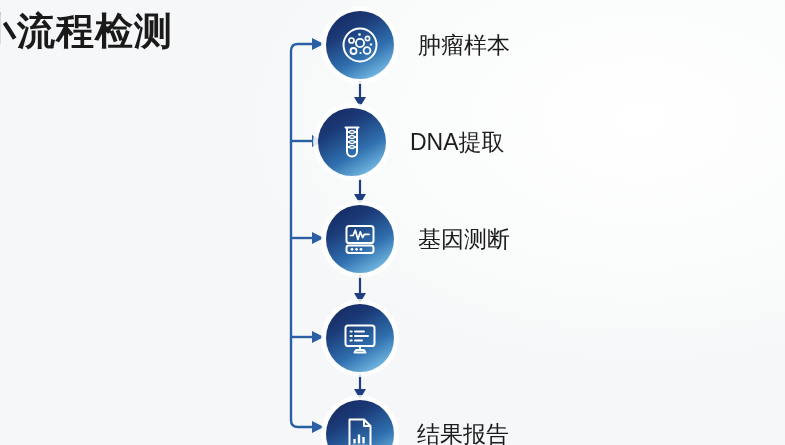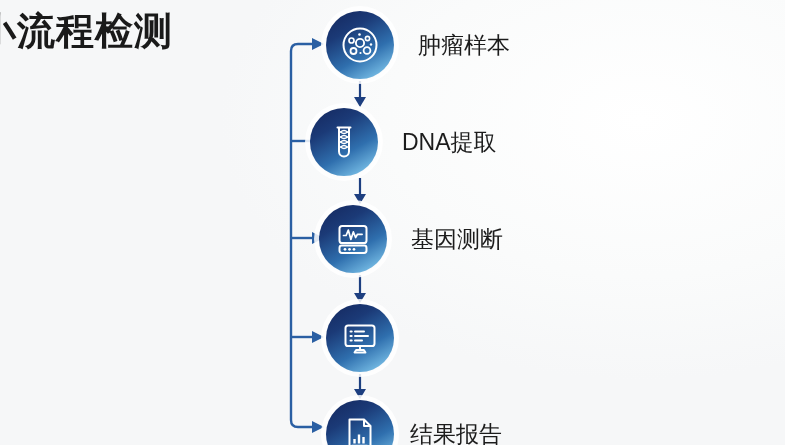--- a/index.html
+++ b/index.html
@@ -54,22 +54,22 @@
     pointer-events: none;
   }
 
   .step {
     position: absolute;
     display: flex;
     align-items: center;
     height: 68px;
   }
   .step-0 { left: 326px; top: 11px; }
-  .step-1 { left: 310px; top: 108px; }
-  .step-2 { left: 319px; top: 205px; }
+  .step-1 { left: 318px; top: 108px; }
+  .step-2 { left: 326px; top: 205px; }
   .step-3 { left: 326px; top: 304px; }
   .step-4 { left: 326px; top: 400px; }
 
   .icon-circle {
     position: relative;
     width: 68px;
     height: 68px;
     min-width: 68px;
     border-radius: 50%;
     background: linear-gradient(150deg, #14265c 0%, #1b3a77 30%, #2f6fae 62%, #72b8e2 88%, #a8d7f0 100%);
@@ -83,21 +83,21 @@
   }
 
   .step-label {
     margin-left: 24px;
     font-size: 23px;
     line-height: 1;
     color: #1c1c1c;
     white-space: nowrap;
     font-weight: 400;
   }
-  .step-4 .step-label { margin-left: 16px; }
+  .step-4 .step-label { margin-left: 23px; }
 </style>
 </head>
 <body>
 
 <div class="slide">
 
   <div class="page-title">小流程检测</div>
 
   <div class="flow">
 

